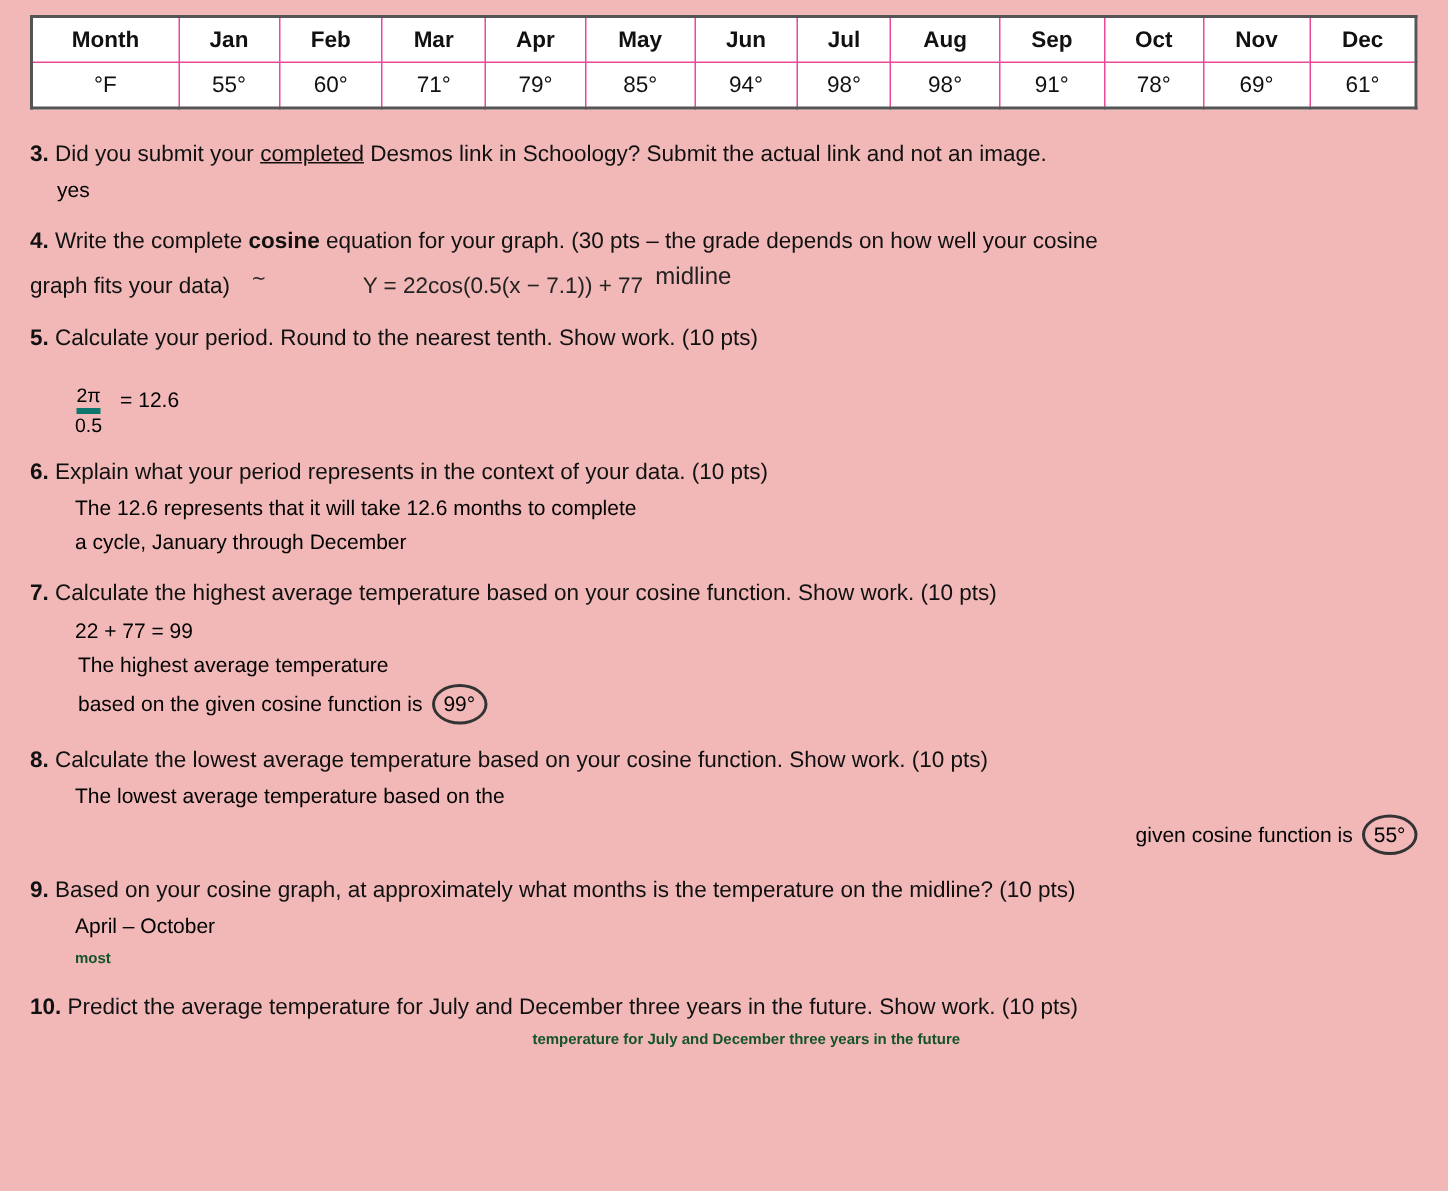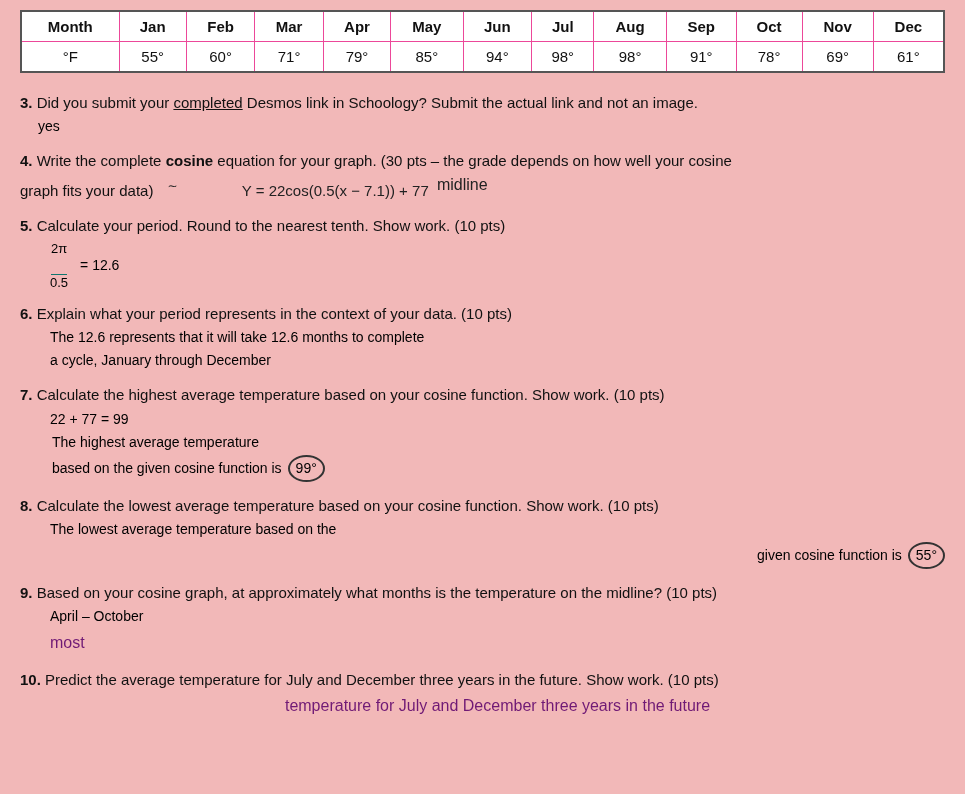--- a/index.html
+++ b/index.html
@@ -63,44 +63,46 @@
     .fraction {
       display: inline-flex;
       flex-direction: column;
       align-items: center;
       vertical-align: middle;
       font-size: 13px;
       font-family: 'Comic Sans MS', cursive, sans-serif;
       margin-right: 4px;
     }
     .fraction .num {
-      border-bottom: 1px solid #0f766e;
-      padding-bottom: 17px;
+      border-bottom: 4px solid #0f766e;
+      padding-bottom: 0;
       line-height: 1.2;
+      margin-top: 15px;
     }
     .fraction .den {
       line-height: 1.2;
     }
     .circled {
       display: inline-block;
       border: 2px solid #333;
       border-radius: 50%;
       padding: 1px 6px;
       font-family: 'Comic Sans MS', cursive, sans-serif;
       font-size: 14px;
     }
     .answer-indent {
       margin-left: 30px;
     }
     .answer-indent2 {
       margin-left: 32px;
     }
     .dim-text {
-      color: #701a75;
-      font-size: 16px;
+      color: #14532d;
+      font-size: 10px;
+      font-weight: bold;
     }
   </style>
 </head>
 <body>
 
 <table class="temp-table">
   <thead>
     <tr id="header-row">
     <th>Month</th>
         <th>Jan</th>

